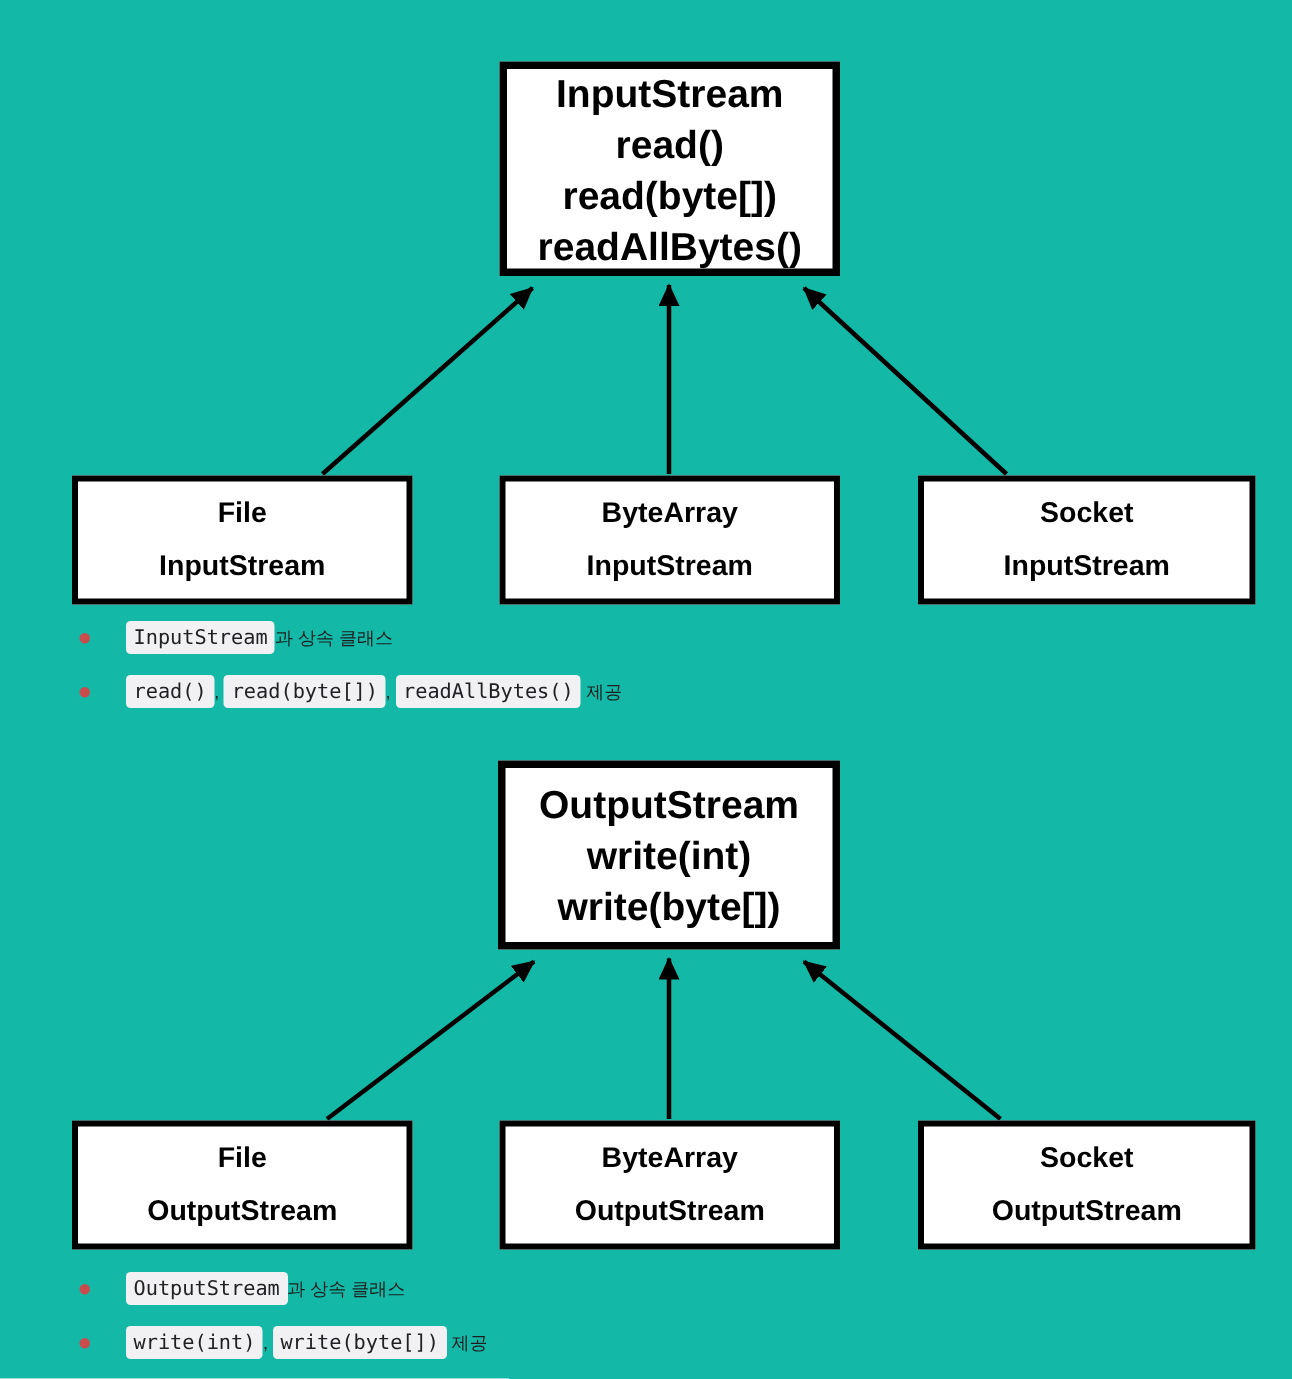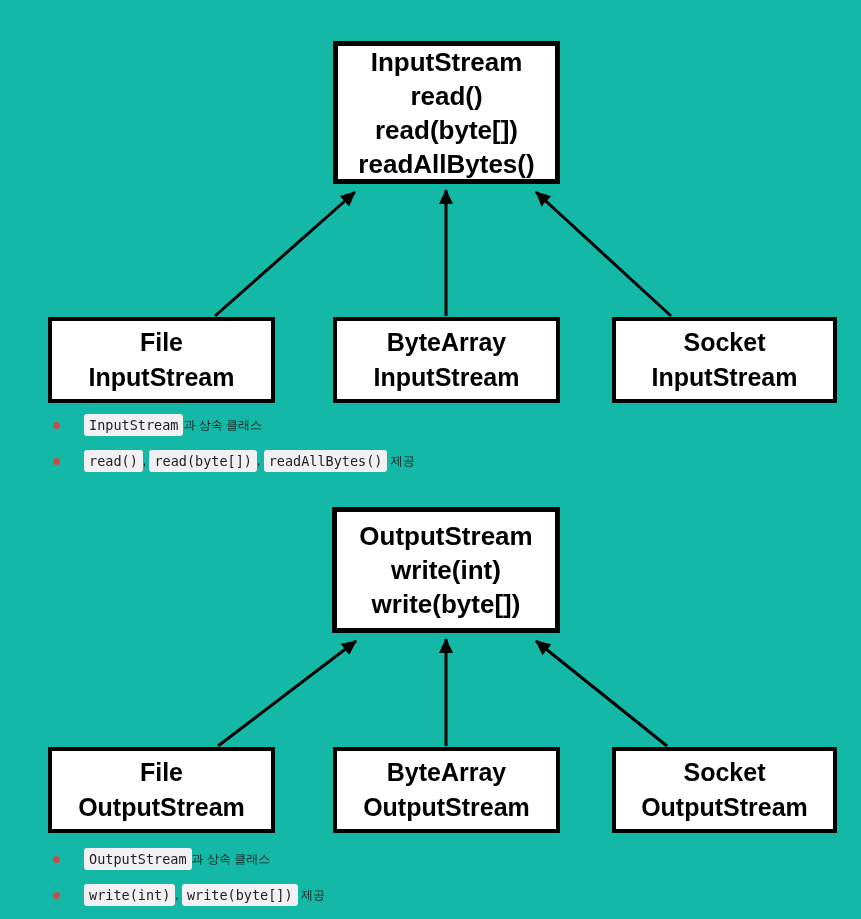--- a/index.html
+++ b/index.html
@@ -27,21 +27,21 @@
     background:#ffffff;
     border:4px solid var(--box-border);
     display:flex;flex-direction:column;
     align-items:center;justify-content:center;
     text-align:center;
     color:var(--text);
     font-weight:700;
   }
   .box.parent{border-width:5px;}
   .box.parent .box-line{font-size:26px;line-height:34px;white-space:nowrap;}
-  .box.child .box-line{font-size:25px;line-height:35px;white-space:nowrap;text-align:right;}
+  .box.child .box-line{font-size:19px;line-height:35px;white-space:nowrap;text-align:right;}
   .bullet-row{
     position:absolute;
     display:flex;align-items:center;
     font-size:15px;color:#1d1d1f;
     white-space:pre;
   }
   .bullet-dot{
     width:7px;height:7px;border-radius:50%;
     background:var(--bullet-dot);
     margin-right:24px;

